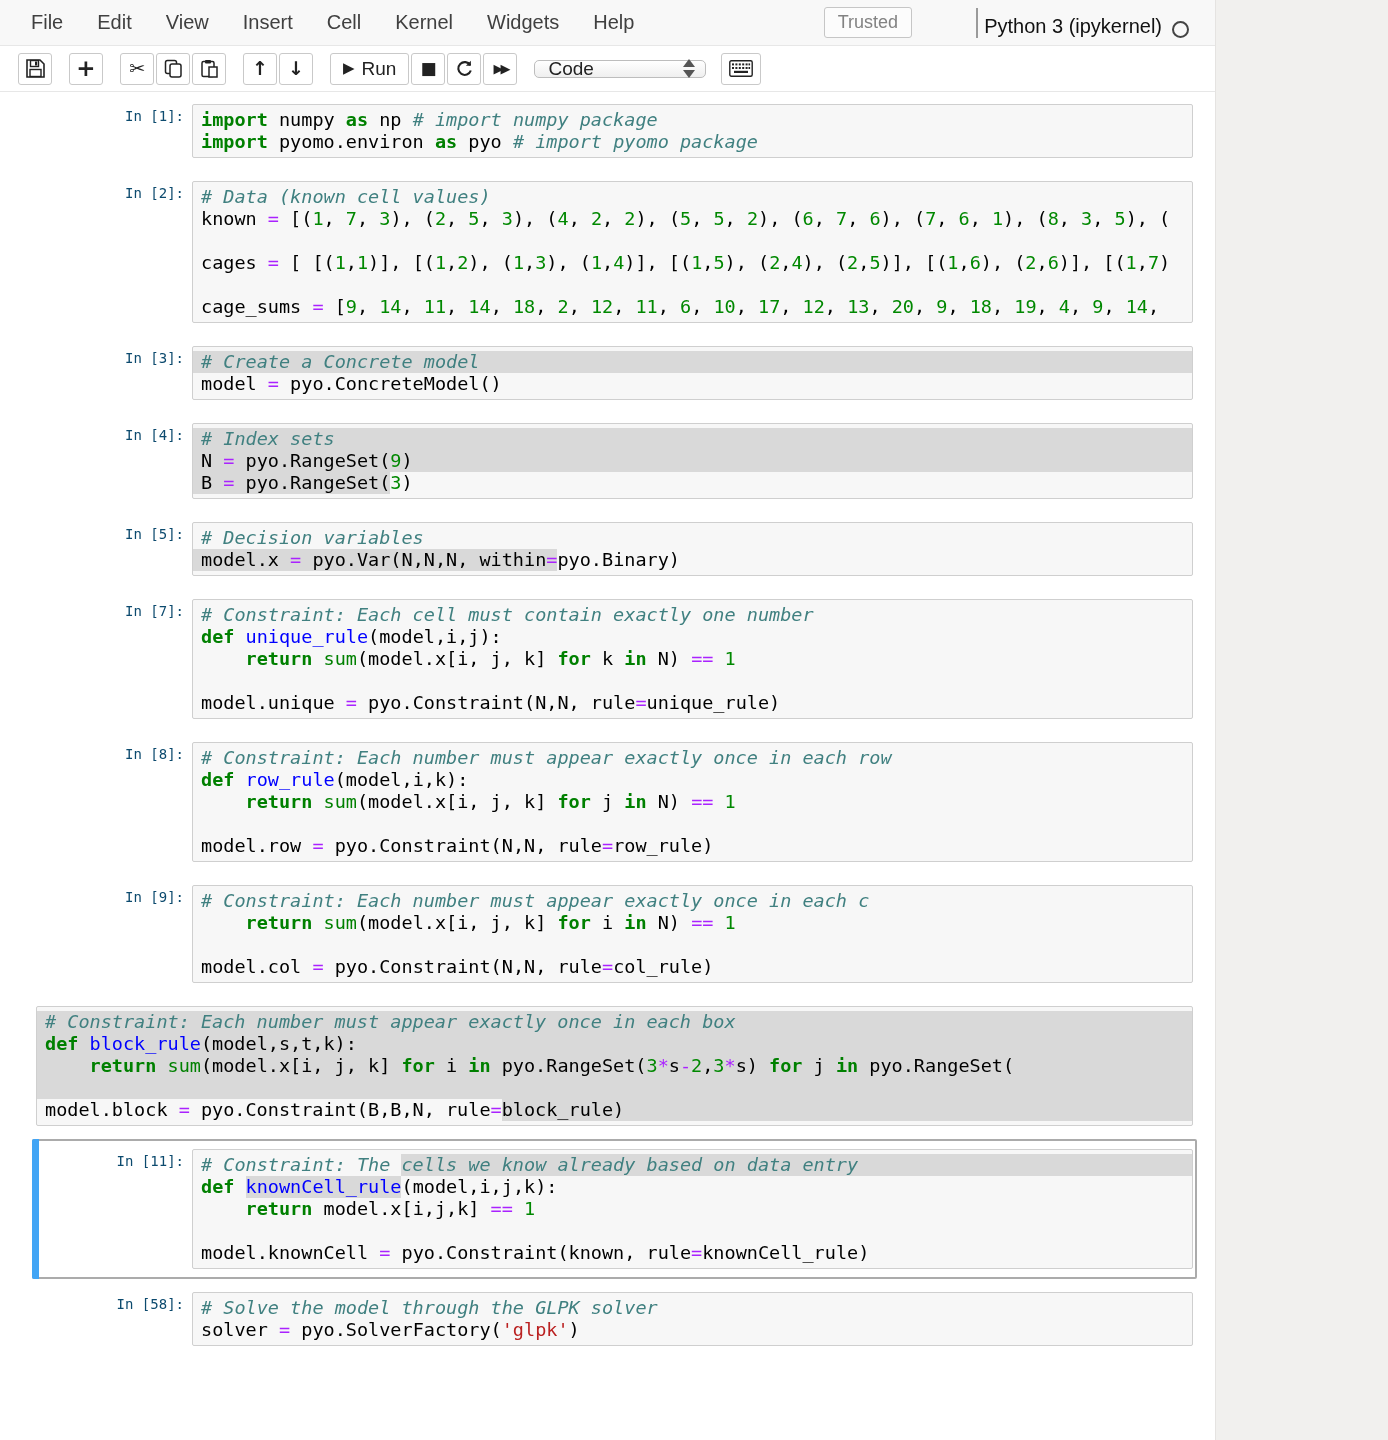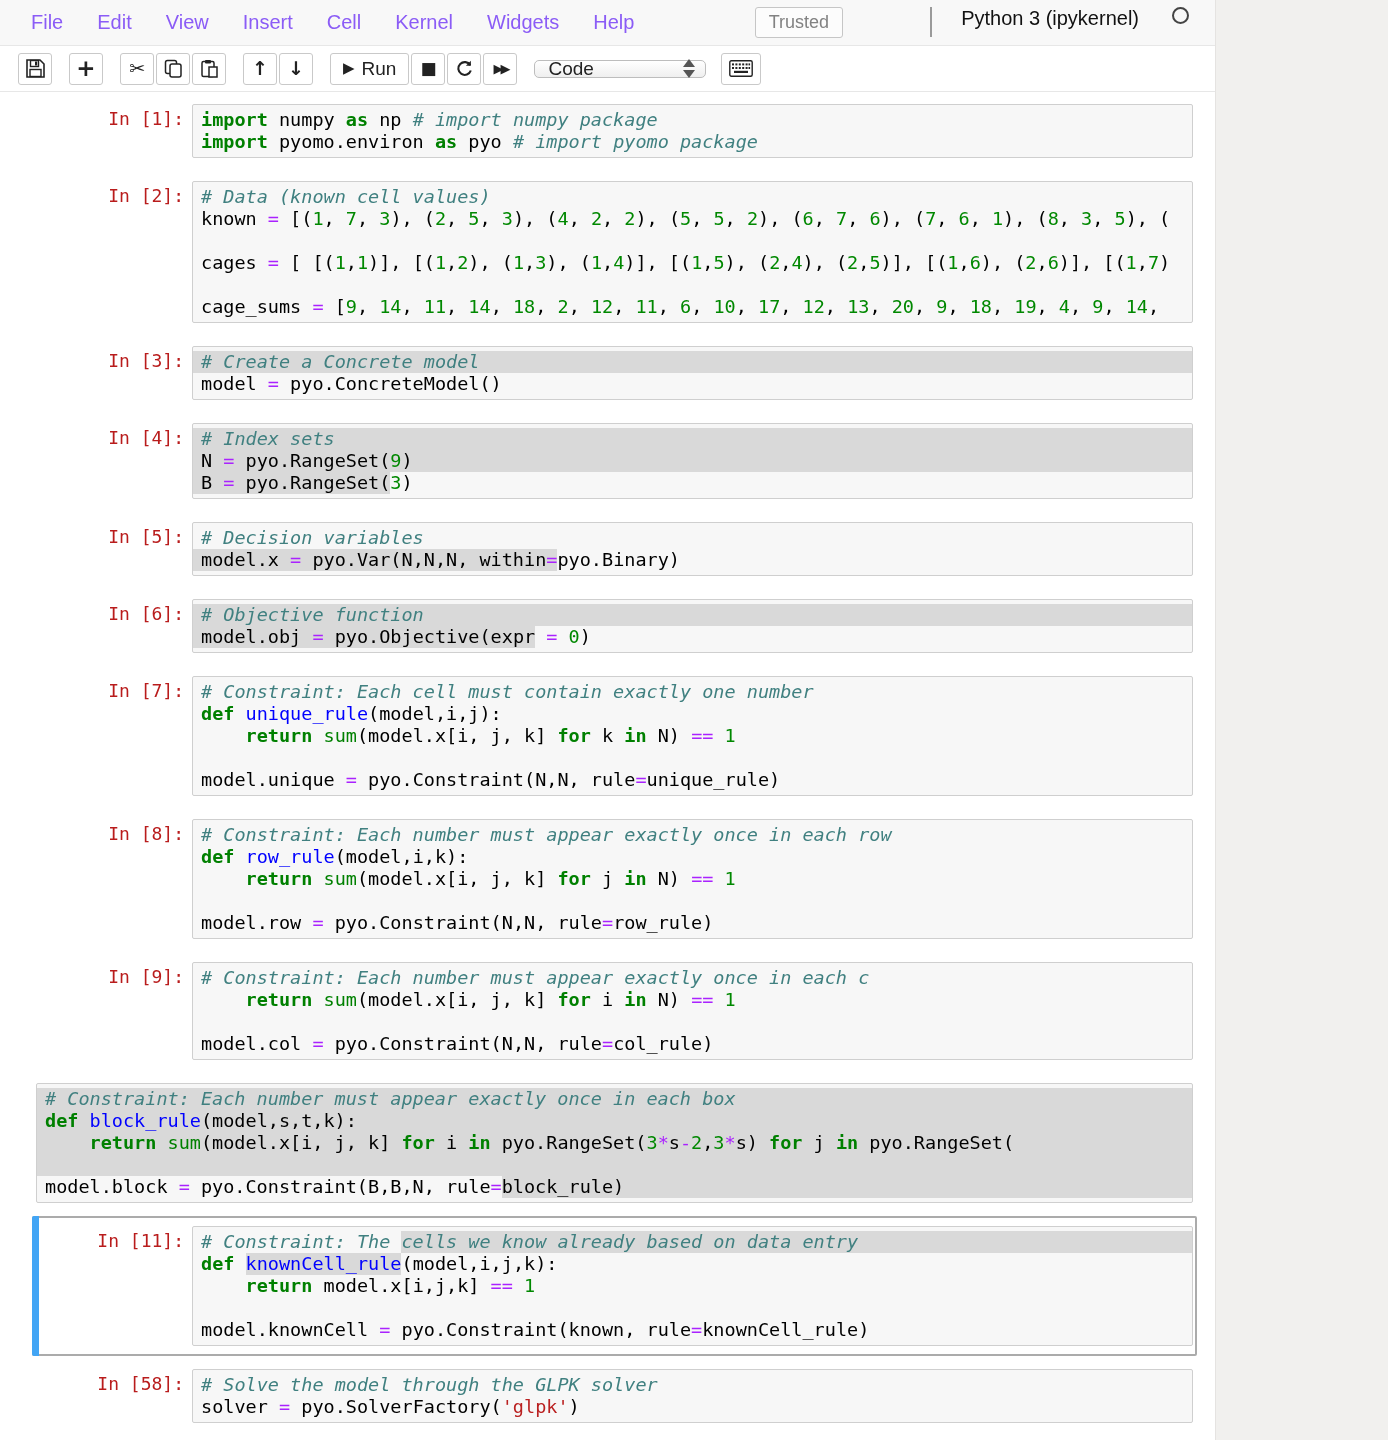--- a/index.html
+++ b/index.html
@@ -6,22 +6,22 @@
   html,body { width:1388px; height:1440px; overflow:hidden; background:#fff;
               font-family:"Liberation Sans", sans-serif; }
   #app { position:relative; width:1388px; height:1440px; }
   #side-strip { position:absolute; left:1215px; top:0; width:173px; height:1440px;
                 background:#f1f0ee; border-left:1px solid #e5e3e1; }
   #window { position:absolute; left:0; top:0; width:1215px; height:1440px; background:#fff; }
 
   
   #menubar { display:flex; align-items:center; height:46px; background:#f8f8f8;
              border-bottom:1px solid #e7e7e7; padding-left:14px; }
-  .menu-item { font-size:20px; color:#8b5cf6; padding:0 17px; cursor:pointer;text-align:center; }
-  #menubar-right { margin-left:auto; display:flex; align-items:flex-start; padding-right:26px;gap:23px; }
+  .menu-item { font-size:20px; color:#404040; padding:0 17px; cursor:pointer;text-align:center; }
+  #menubar-right { margin-left:auto; display:flex; align-items:flex-end; padding-right:26px; }
   #trusted-badge { font-size:18px; color:#828282; border:1px solid #c6c6c6; border-radius:3px;
                    background:#fcfcfc; padding:4px 13px; margin-right:64px; }
   #kernel-sep { width:2px; height:30px; background:#9a9a9a; margin-right:6px; }
   #kernel-name { font-size:20px; color:#111; margin-right:10px; }
   #kernel-status { width:17px; height:17px; border:2.5px solid #444; border-radius:50%; }
 
   
   #toolbar { display:flex; align-items:center; height:46px; background:#fff;
              border-bottom:1px solid #e7e7e7; padding-left:18px; }
   .tgroup { display:flex; margin-right:15px; }
@@ -45,21 +45,21 @@
   #keyboard-button { width:40px; }
 
   
   #cells { padding-top:2px; }
   .cell { position:relative; display:flex; margin:0 18px 3px 32px; padding:8px 2px;
           border:2px solid transparent; border-radius:2px; }
   .cell.selected { border-color:#ababab; }
   .sel-bar { position:absolute; left:-2px; top:-2px; bottom:-2px; width:7px;
              background:#42a5f5; border-radius:2px 0 0 2px; }
   .prompt { width:148px; text-align:right; padding:4px 0 0 0; margin-right:8px;
-            color:#b91c1c; font-family:"DejaVu Sans Mono", monospace; font-size:18px;
+            color:#0c4a6e; font-family:"DejaVu Sans Mono", monospace; font-size:14px;
             white-space:pre; flex:none; }
   .input-area { flex:1; border:1px solid #cfcfcf; border-radius:2px; background:#f7f7f7;
                 padding:4px 0; overflow:hidden; min-width:0; }
   .line { position:relative; height:22px; line-height:22px; padding:0 8px; white-space:pre;
           font-family:"DejaVu Sans Mono", monospace; font-size:18.5px; overflow:hidden; }
   .line .hl { position:absolute; top:0; bottom:0; background:#d9d9d9; }
   .line span { position:relative; }
   .t-k { color:#008000; font-weight:bold; }
   .t-b { color:#008000; }
   .t-c { color:#408080; font-style:italic; }
@@ -228,27 +228,20 @@
           </div>
         </div>
         <div class="cell">
           <div class="prompt">In [5]:</div>
           <div class="input-area">
             <div class="line"><span class="t-c"># Decision variables</span></div>
             <div class="line"><div class="hl" style="left: 0px; width: calc(32ch + 8px);"></div><span class="t-p">model.x </span><span class="t-o">=</span><span class="t-p"> pyo.Var(N,N,N, within</span><span class="t-o">=</span><span class="t-p">pyo.Binary)</span></div>
           </div>
         </div>
         <div class="cell">
-          <div class="prompt">In [6]:</div>
-          <div class="input-area">
-            <div class="line"><div class="hl" style="left: 0px; right: 0px;"></div><span class="t-c"># Objective function</span></div>
-            <div class="line"><div class="hl" style="left: 0px; width: calc(30ch + 8px);"></div><span class="t-p">model.obj </span><span class="t-o">=</span><span class="t-p"> pyo.Objective(expr </span><span class="t-o">=</span><span class="t-p"> </span><span class="t-n">0</span><span class="t-p">)</span></div>
-          </div>
-        </div>
-        <div class="cell">
           <div class="prompt">In [7]:</div>
           <div class="input-area">
             <div class="line"><span class="t-c"># Constraint: Each cell must contain exactly one number</span></div>
             <div class="line"><span class="t-k">def</span><span class="t-p"> </span><span class="t-d">unique_rule</span><span class="t-p">(model,i,j):</span></div>
             <div class="line"><span class="t-p">    </span><span class="t-k">return</span><span class="t-p"> </span><span class="t-b">sum</span><span class="t-p">(model.x[i, j, k] </span><span class="t-k">for</span><span class="t-p"> k </span><span class="t-k">in</span><span class="t-p"> N) </span><span class="t-o">==</span><span class="t-p"> </span><span class="t-n">1</span></div>
             <div class="line"></div>
             <div class="line"><span class="t-p">model.unique </span><span class="t-o">=</span><span class="t-p"> pyo.Constraint(N,N, rule</span><span class="t-o">=</span><span class="t-p">unique_rule)</span></div>
           </div>
         </div>
         <div class="cell">

